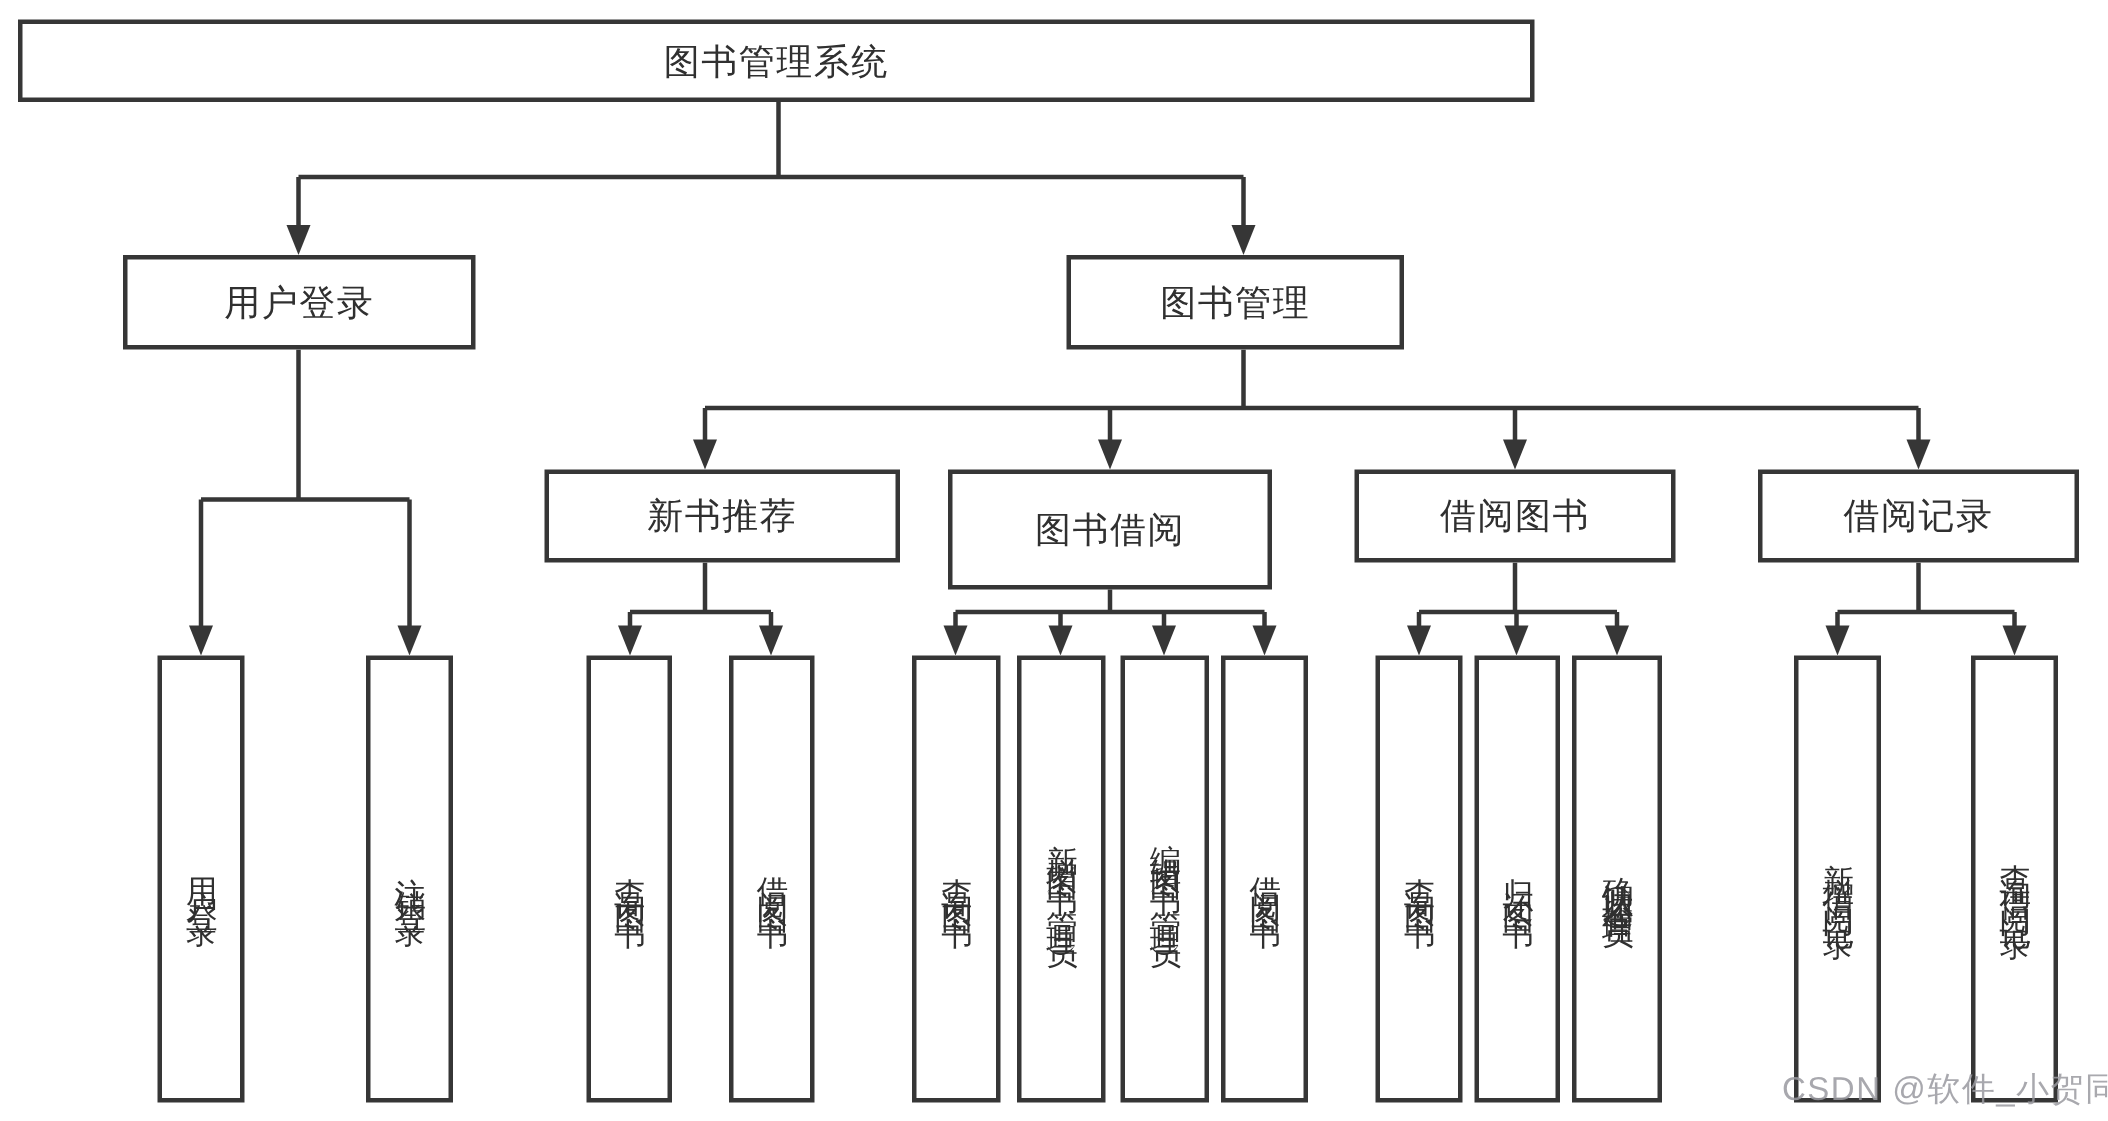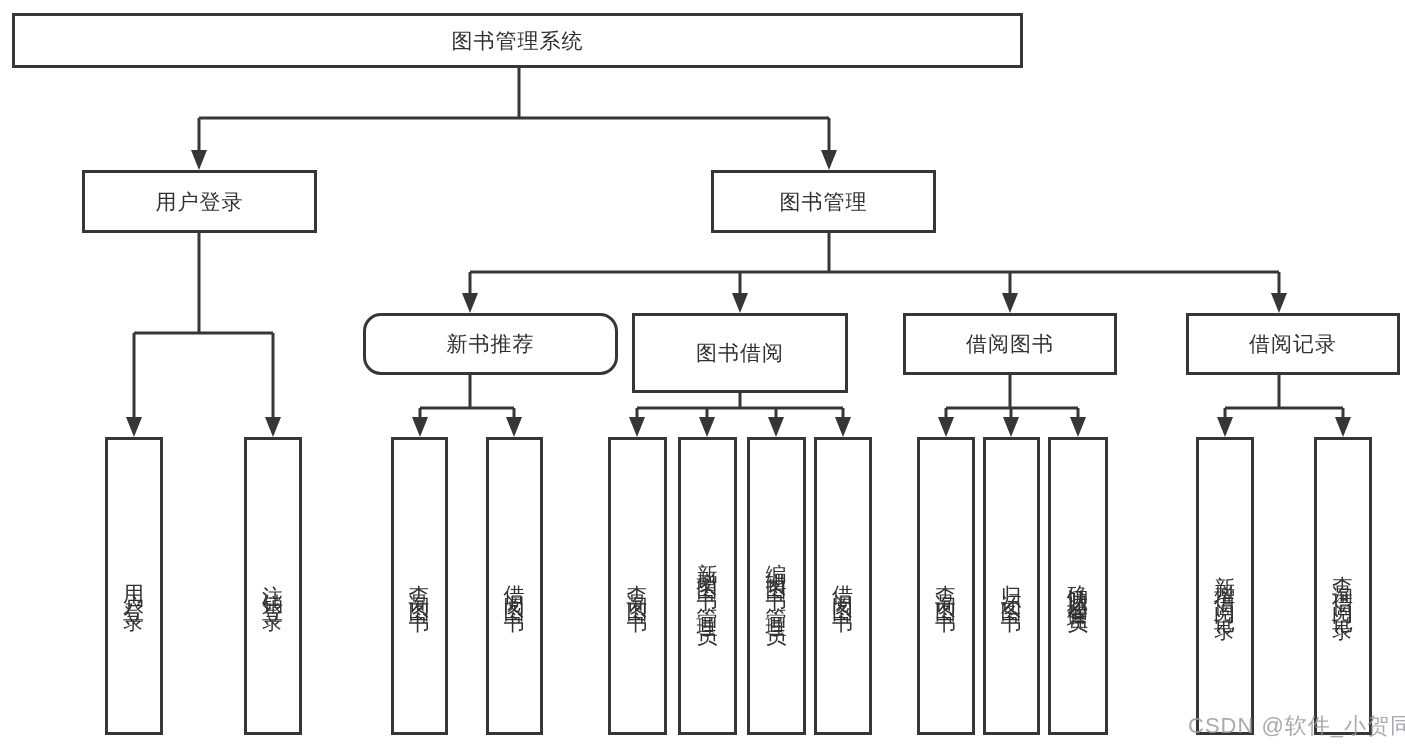--- a/index.html
+++ b/index.html
@@ -31,21 +31,21 @@
   .edges polygon { fill: var(--line); }
   .box {
     position: absolute;
     box-sizing: border-box;
     border: 3px solid var(--line);
     background: var(--background);
     display: flex;
     align-items: center;
     justify-content: center;
   }
-  .hbox { font-size: 21px; letter-spacing: 1px; white-space: nowrap; }
+  .hbox { font-size: 24px; letter-spacing: 1px; white-space: nowrap; }
   .vbox span {
     writing-mode: vertical-rl;
     text-orientation: mixed;
     font-size: 21px;
     letter-spacing: 9px;
     line-height: 1;
     white-space: nowrap;
   }
   .vbox.tight span { letter-spacing: 4px; }
   .watermark {
@@ -118,30 +118,30 @@
     <span>图书管理系统</span>
   </div>
 
   <div class="box hbox" style="left:82px; top:170px; width:235px; height:63px;">
     <span>用户登录</span>
   </div>
   <div class="box hbox" style="left:711px; top:170px; width:225px; height:63px;">
     <span>图书管理</span>
   </div>
 
-  <div class="box hbox" style="left:363px; top:313px; width:255px; height:62px;border-radius:18px;">
+  <div class="box hbox" style="left:363px; top:313px; width:237px; height:62px;">
     <span>新书推荐</span>
   </div>
   <div class="box hbox" style="left:632px; top:313px; width:216px; height:80px;">
     <span>图书借阅</span>
   </div>
   <div class="box hbox" style="left:903px; top:313px; width:214px; height:62px;">
     <span>借阅图书</span>
   </div>
-  <div class="box hbox" style="left:1172px; top:313px; width:214px; height:62px;margin-left:14px;">
+  <div class="box hbox" style="left:1172px; top:313px; width:214px; height:62px;">
     <span>借阅记录</span>
   </div>
 
   <div class="box vbox" style="left:105px; top:437px; width:58px; height:298px;">
     <span>用户登录</span>
   </div>
   <div class="box vbox" style="left:244px; top:437px; width:58px; height:298px;">
     <span>注销登录</span>
   </div>
 

